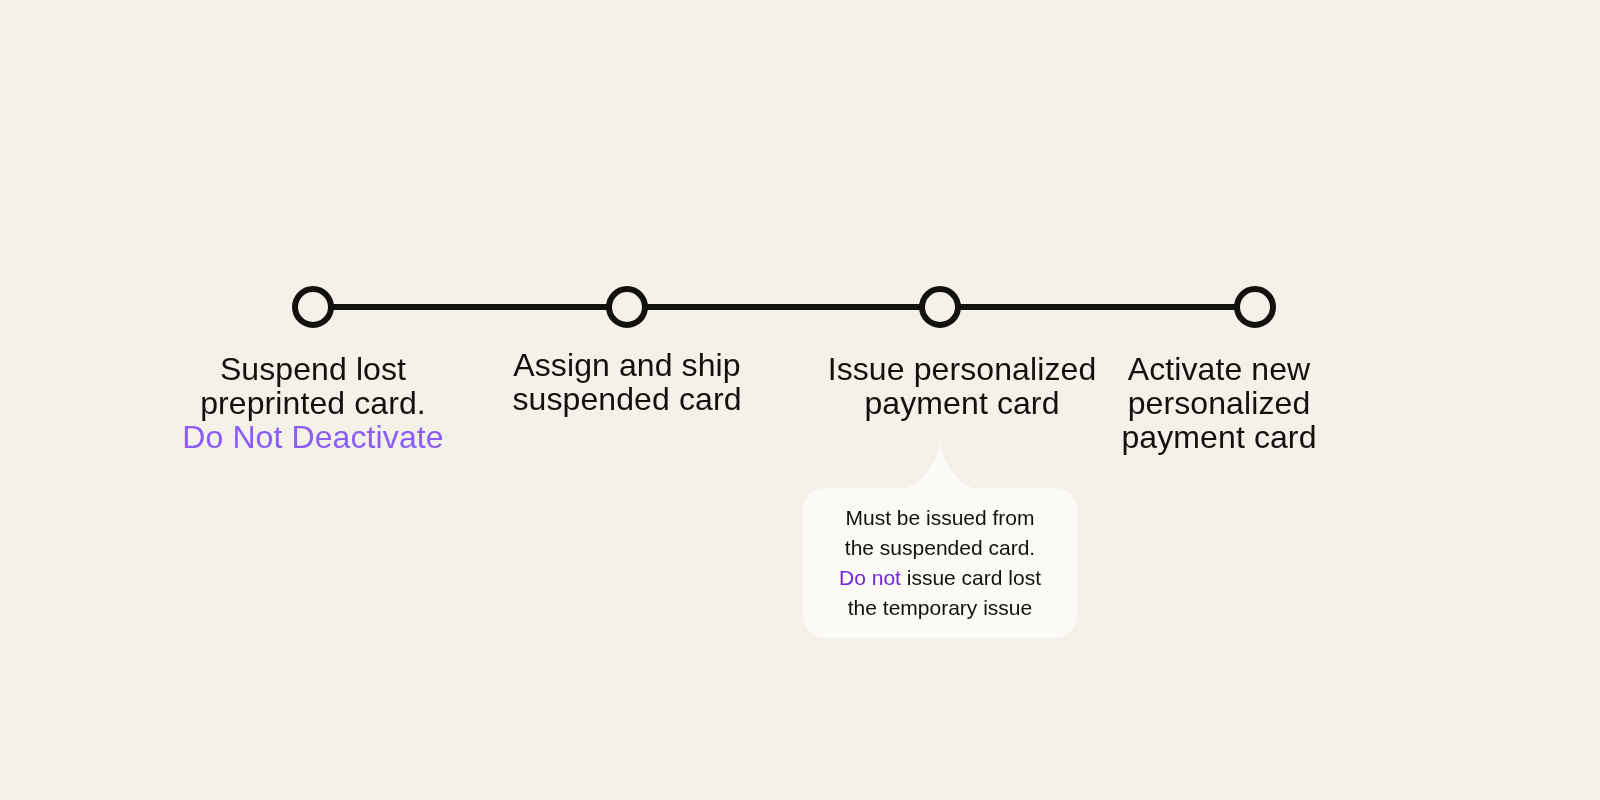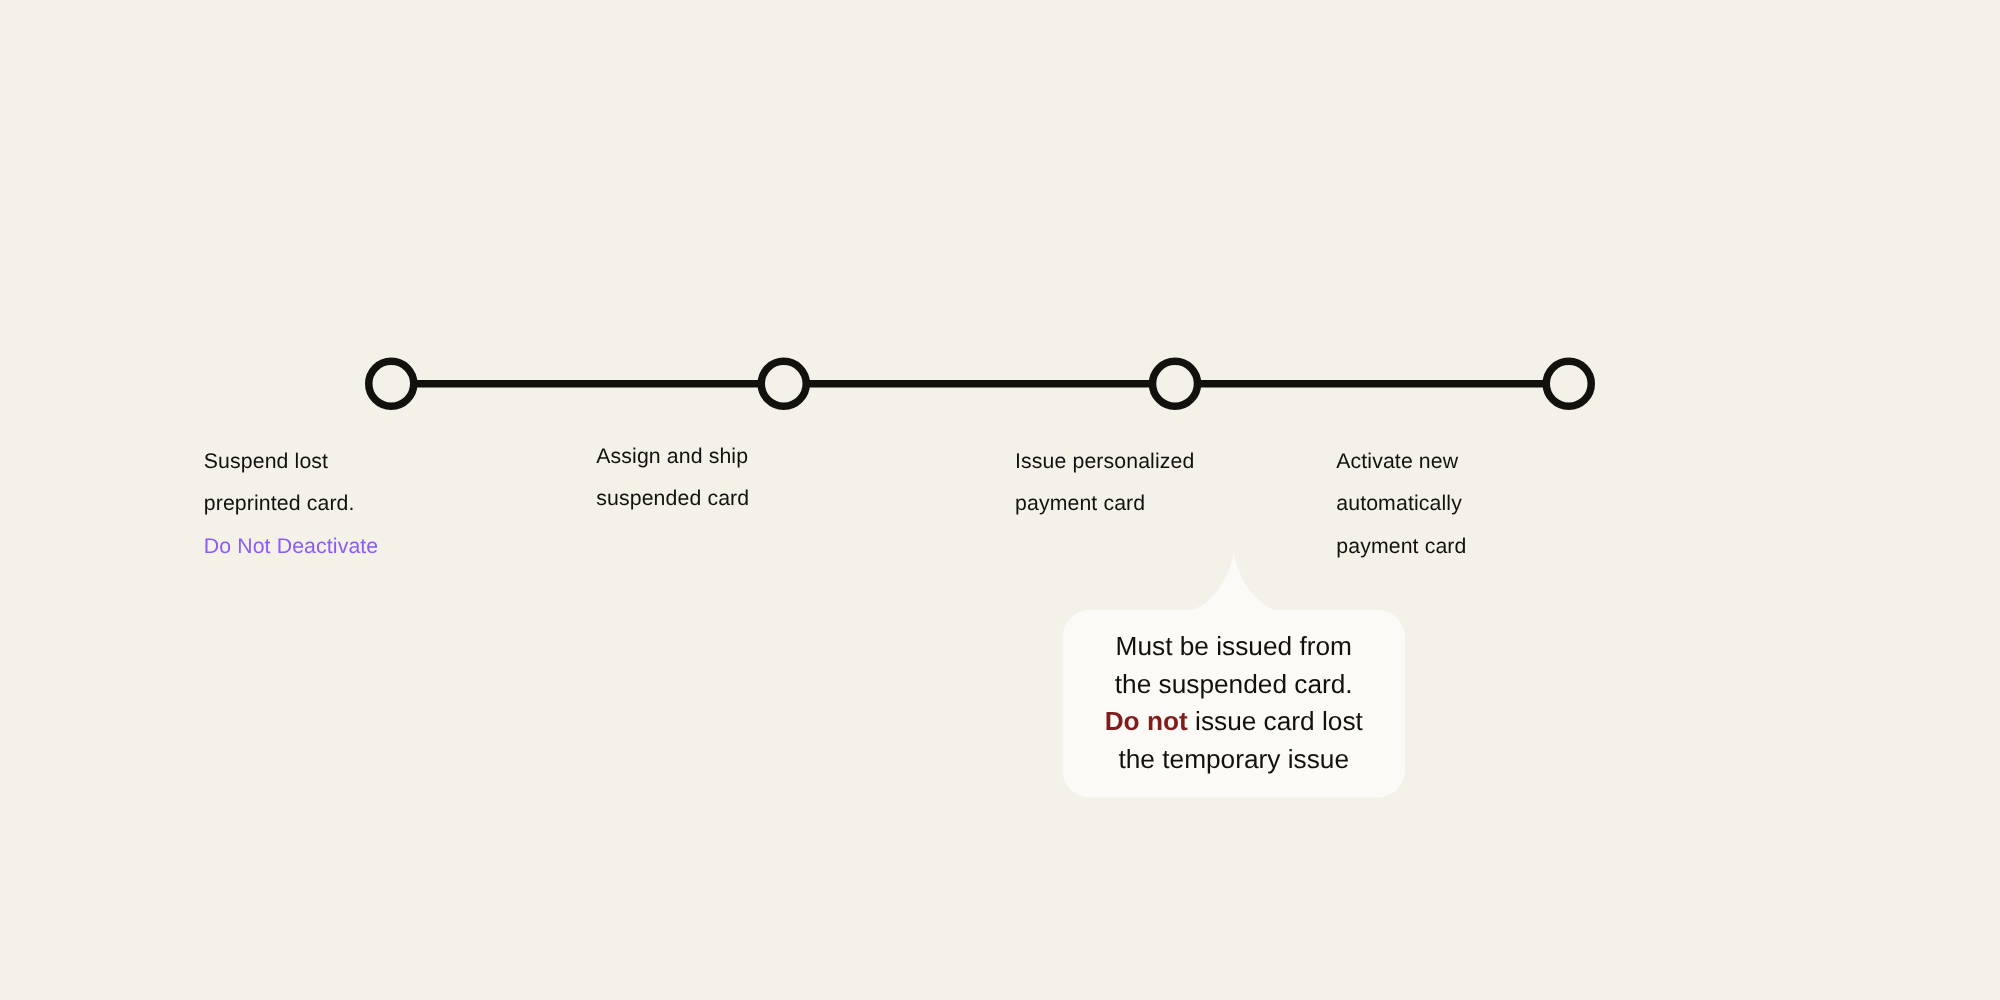--- a/index.html
+++ b/index.html
@@ -24,21 +24,22 @@
     position: absolute;
     left: 0;
     top: 0;
     width: 1600px;
     height: 800px;
   }
 
   
   .step-label {
     position: absolute;
-    font-size: 17px;
+    text-align: center;
+    font-size: 32px;
     line-height: 34px;
     color: #13110E;
     letter-spacing: 0.1px;
   }
   .step-label .emphasis {
     color: #8b5cf6;
     font-weight: normal;
     display: block;
   }
 
@@ -59,22 +60,22 @@
     display: flex;
     align-items: center;
     justify-content: center;
     width: 100%;
     height: 100%;
   }
   .callout-text {
     padding: 0 14px;
   }
   .callout-text .emphasis {
-    color: #7f1d1d;
-    font-weight: bold;
+    color: #6d28d9;
+    font-weight: normal;
   }
   .callout-tail {
     position: absolute;
     z-index: 1;
     pointer-events: none;
   }
 
   #callout-top {
     left: 1147px;
     top: 85px;
@@ -82,21 +83,21 @@
     height: 131px;
   }
   #callout-top .callout-tail {
     left: 92px;
     top: 126px;
     width: 84px;
     height: 56px;
   }
 
   #callout-bottom {
-    left: 850px;
+    left: 803px;
     top: 488px;
     width: 274px;
     height: 150px;
   }
   #callout-bottom .callout-tail {
     left: 93px;
     top: -45px;
     width: 88px;
     height: 50px;
   }
@@ -125,21 +126,21 @@
     <span>suspended card</span>
   </div>
 
   <div class="step-label" id="step-label-3" style="left:812px; top:352px; width:300px;">
     <span>Issue personalized</span><br>
     <span>payment card</span>
   </div>
 
   <div class="step-label" id="step-label-4" style="left:1069px; top:352px; width:300px;">
     <span>Activate new</span><br>
-    <span>automatically</span><br>
+    <span>personalized</span><br>
     <span>payment card</span>
   </div>
 
 
   <div class="callout" id="callout-bottom">
     <svg class="callout-tail" viewBox="0 0 88 50" xmlns="http://www.w3.org/2000/svg" preserveAspectRatio="none">
       <path d="M0 50 L0 48 C 20 46 38 28 44 0 C 50 28 68 46 88 48 L88 50 Z" fill="#FBFAF6"></path>
     </svg>
     <div class="callout-body">
       <div class="callout-text">

